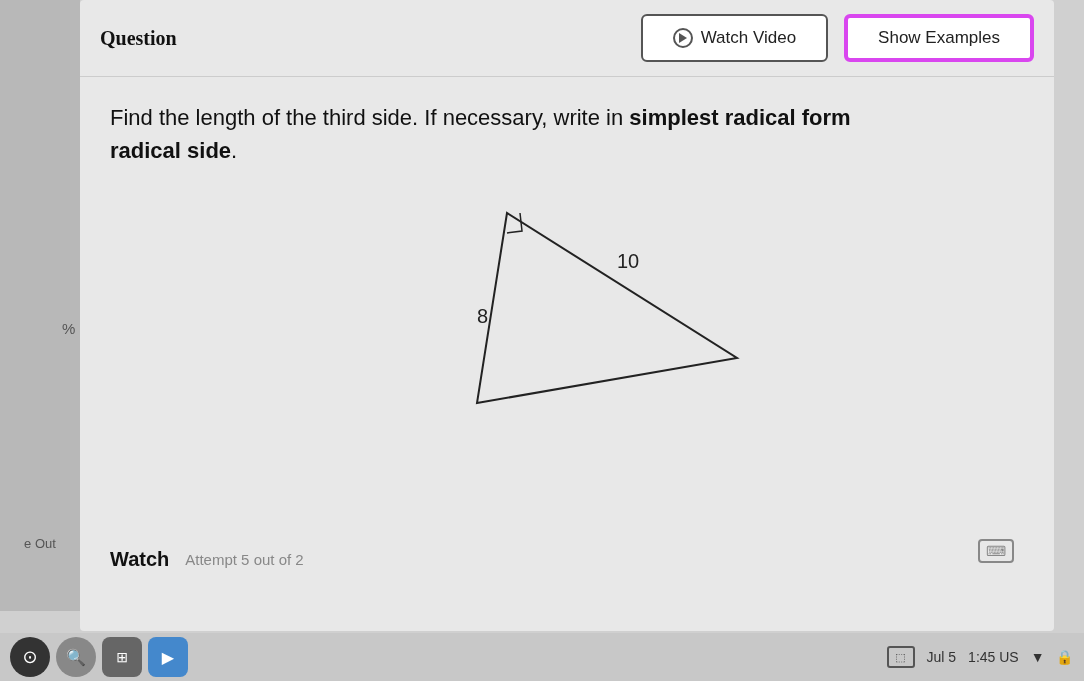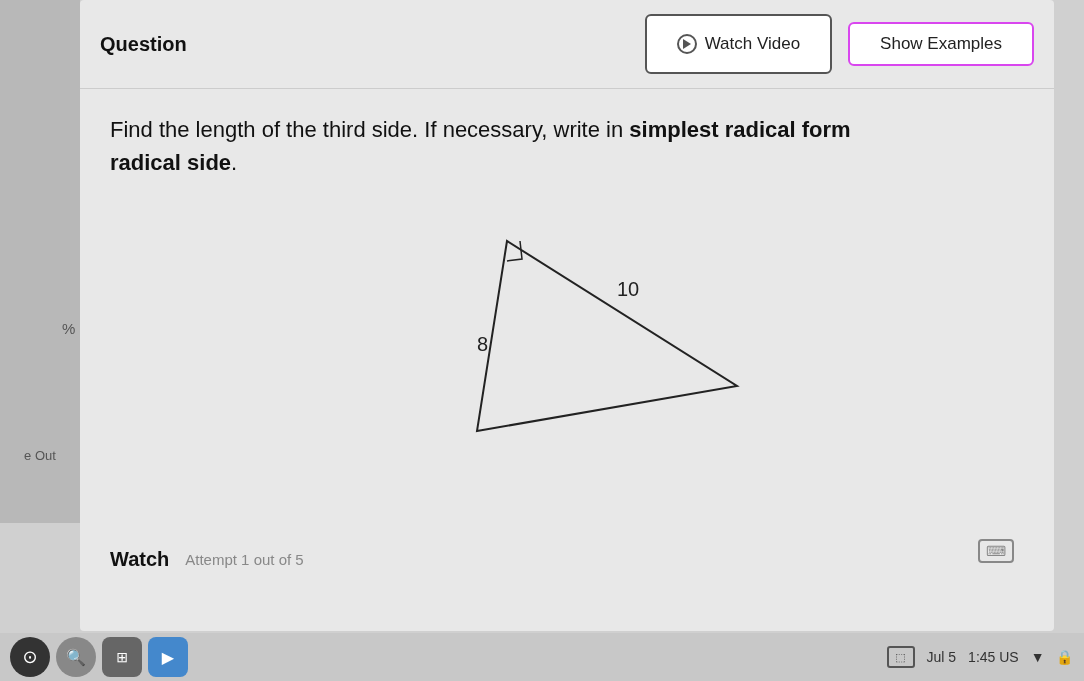--- a/index.html
+++ b/index.html
@@ -29,45 +29,45 @@
       align-items: center;
       padding: 14px 20px;
       border-bottom: 1px solid #ccc;
       gap: 16px;
     }
 
     .question-label {
       font-size: 20px;
       font-weight: bold;
       color: #111;
-      font-family: Liberation Sans, sans-serif;
+      font-family: Liberation Serif, serif;
       margin-right: auto;
     }
 
     .btn-watch-video {
       display: flex;
       align-items: center;
       gap: 8px;
-      padding: 18px 30px;
+      padding: 12px 30px;
       border: 2px solid #555;
       border-radius: 6px;
       background: white;
       font-size: 17px;
       font-family: Arial, sans-serif;
       color: #222;
       cursor: pointer;
       white-space: nowrap;
     }
 
     .btn-show-examples {
       display: flex;
       align-items: center;
       gap: 8px;
       padding: 10px 30px;
-      border: 2px solid #d946ef;
+      border: 4px solid #d946ef;
       border-radius: 6px;
       background: white;
       font-size: 17px;
       font-family: Arial, sans-serif;
       color: #222;
       cursor: pointer;
       white-space: nowrap;
     }
 
     .play-icon {
@@ -94,21 +94,21 @@
 
     .question-body {
       padding: 24px 30px 20px 30px;
     }
 
     .question-text {
       font-size: 22px;
       color: #111;
       line-height: 1.5;
       font-family: Arial, sans-serif;
-      margin-bottom: 32px;
+      margin-bottom: 16px;
     }
 
     .question-text strong {
       font-weight: bold;
     }
 
     .triangle-area {
       display: flex;
       justify-content: center;
       align-items: center;
@@ -217,21 +217,21 @@
       font-size: 14px;
     }
 
     svg text {
       font-family: Arial, sans-serif;
     }
   </style>
 </head>
 <body>
 
-<div style="position:absolute;left:0;top:0;width:80px;height:523px;background:#b8b8b8;display:flex;flex-direction:column;align-items:center;justify-content:flex-end;padding-bottom:60px;">
+<div style="position:absolute;left:0;top:0;width:80px;height:611px;background:#b8b8b8;display:flex;flex-direction:column;align-items:center;justify-content:flex-end;padding-bottom:60px;">
   <div style="font-size:13px;color:#555;font-family:Arial,sans-serif;cursor:pointer;">e Out</div>
 </div>
 
 <div style="position:absolute;top:320px;left:62px;font-size:15px;color:#555;font-family:Arial,sans-serif;">%</div>
 
 <div class="main-content">
 
   <div class="top-bar">
     <span class="question-label">Question</span>
 
@@ -259,21 +259,21 @@
 
         <text x="100" y="140" font-size="20" fill="#222" font-family="Arial, sans-serif">8</text>
 
         <text x="240" y="85" font-size="20" fill="#222" font-family="Arial, sans-serif">10</text>
       </svg>
     </div>
   </div>
 
   <div class="answer-area">
     <span class="answer-label">Watch</span>
-    <span class="attempt-text">Attempt 1 out of 5</span>
+    <span class="attempt-text">Attempt 5 out of 2</span>
   </div>
 
   <div class="keyboard-icon"></div>
 
 </div>
 
 <div class="taskbar">
   <div class="taskbar-btn" style="background:#333;">
     <span style="color:white;font-size:18px;">⊙</span>
   </div>

